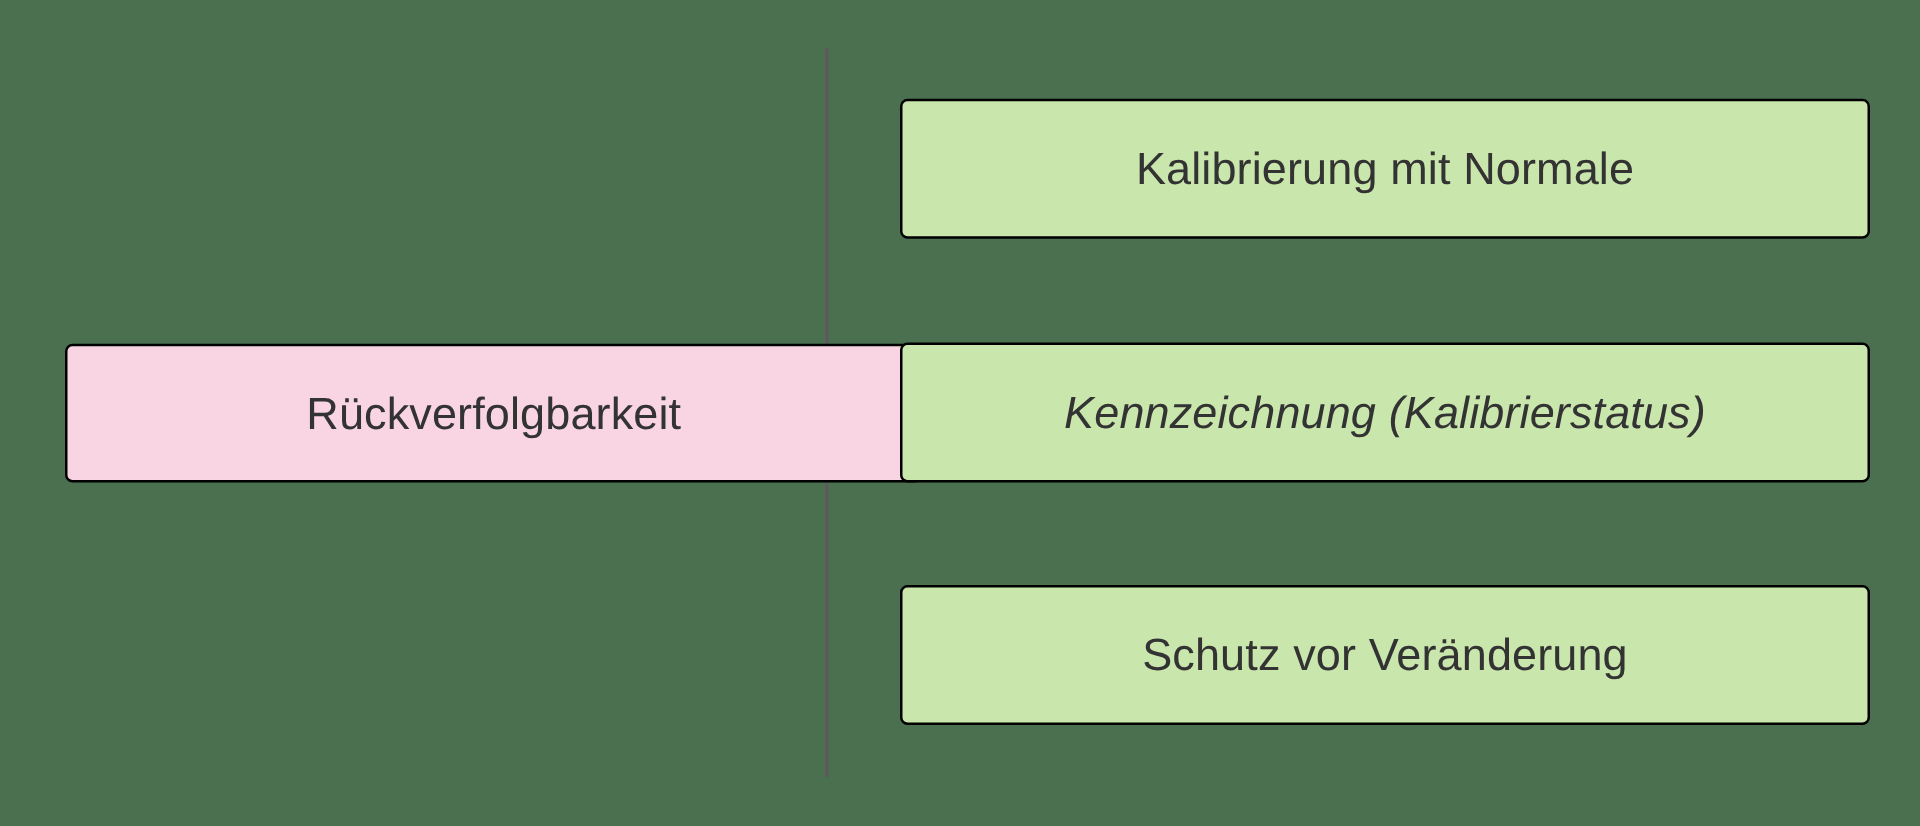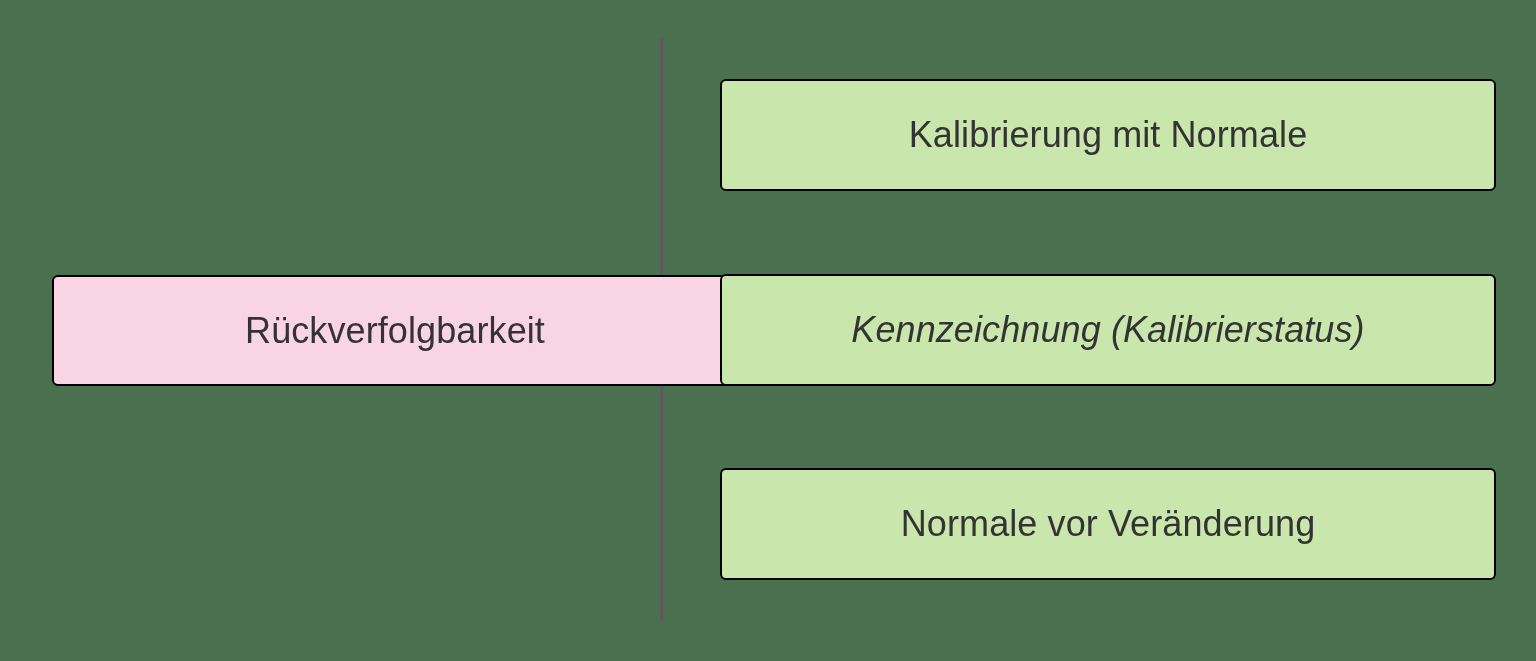--- a/index.html
+++ b/index.html
@@ -90,16 +90,16 @@
 
   <div class="node node-child" id="node-child-0">
     <span class="node-label">Kalibrierung mit Normale</span>
   </div>
 
   <div class="node node-child" id="node-child-1">
     <span class="node-label">Kennzeichnung (Kalibrierstatus)</span>
   </div>
 
   <div class="node node-child" id="node-child-2">
-    <span class="node-label">Normale vor Veränderung</span>
+    <span class="node-label">Schutz vor Veränderung</span>
   </div>
 
 </div>
 
 </body></html>

